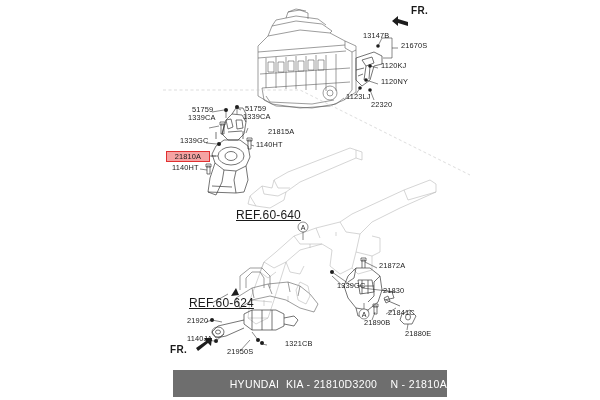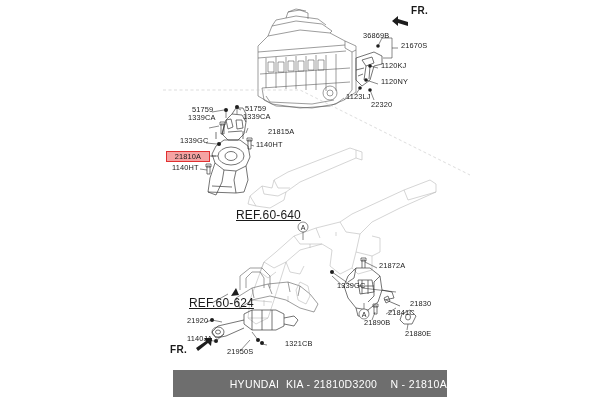--- a/index.html
+++ b/index.html
@@ -327,21 +327,21 @@
     </g>
 
     <g>
       <path class="blk" d="M408 22 L398 19 L398 16 L392 21 L398 26 L398 23 L408 26 Z"></path>
     </g>
     <g>
       <path class="blk" d="M196 348 L206 341 L204 338 L212 338 L211 346 L208 343 L198 351 Z"></path>
     </g>
   </svg>
 
-  <div class="lbl" style="left:363px;top:31px;">36869B</div>
+  <div class="lbl" style="left:363px;top:31px;">13147B</div>
   <div class="lbl" style="left:401px;top:41px;">21670S</div>
   <div class="lbl" style="left:381px;top:61px;">1120KJ</div>
   <div class="lbl" style="left:381px;top:77px;">1120NY</div>
   <div class="lbl" style="left:346px;top:92px;">1123LJ</div>
   <div class="lbl" style="left:371px;top:100px;">22320</div>
 
   <div class="lbl" style="left:192px;top:105px;">51759</div>
   <div class="lbl" style="left:188px;top:113px;">1339CA</div>
   <div class="lbl" style="left:245px;top:104px;">51759</div>
   <div class="lbl" style="left:243px;top:112px;">1339CA</div>
@@ -351,21 +351,21 @@
   <div class="lbl" style="left:256px;top:140px;">1140HT</div>
   <div class="lbl" style="left:172px;top:163px;">1140HT</div>
 
   <div class="hl" style="left:166px;top:151px;width:44px;height:11px;line-height:10px;">21810A</div>
 
   <div class="lbl ref" style="left:236px;top:211px;">REF.60-640</div>
   <div class="lbl ref" style="left:189px;top:299px;">REF.60-624</div>
 
   <div class="lbl" style="left:379px;top:261px;">21872A</div>
   <div class="lbl" style="left:337px;top:281px;">1339GC</div>
-  <div class="lbl" style="left:410px;top:286px;margin-top:13px;">21830</div>
+  <div class="lbl" style="left:383px;top:286px;">21830</div>
   <div class="lbl" style="left:388px;top:308px;">21841C</div>
   <div class="lbl" style="left:364px;top:318px;">21890B</div>
   <div class="lbl" style="left:405px;top:329px;">21880E</div>
 
   <div class="lbl" style="left:187px;top:316px;">21920</div>
   <div class="lbl" style="left:187px;top:334px;">1140JA</div>
   <div class="lbl" style="left:227px;top:347px;">21950S</div>
   <div class="lbl" style="left:269px;top:339px;margin-left:16px;">1321CB</div>
 
   <div class="lbl fr" style="left:411px;top:6px;">FR.</div>

